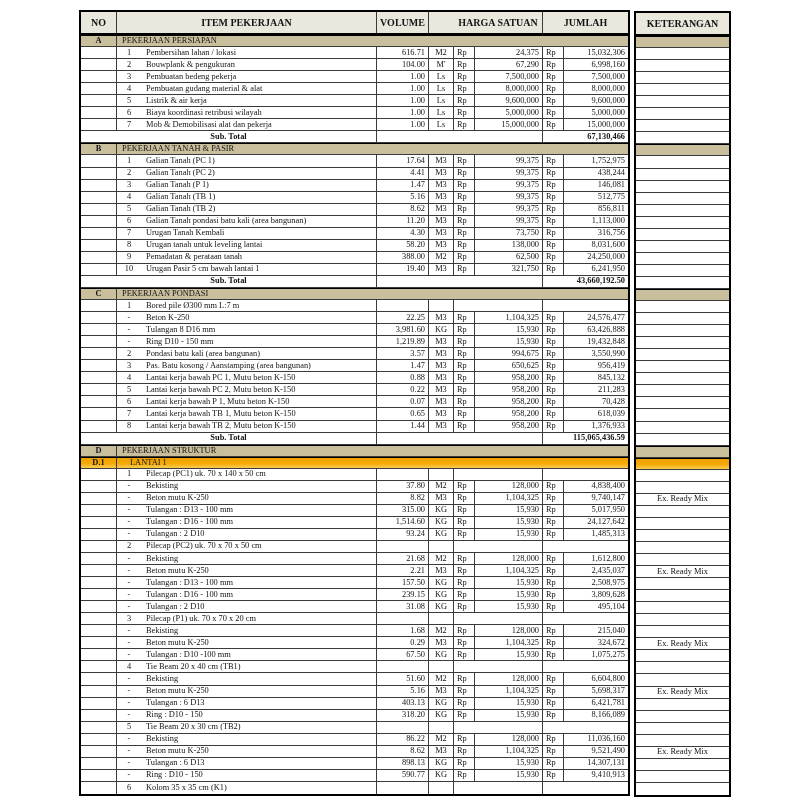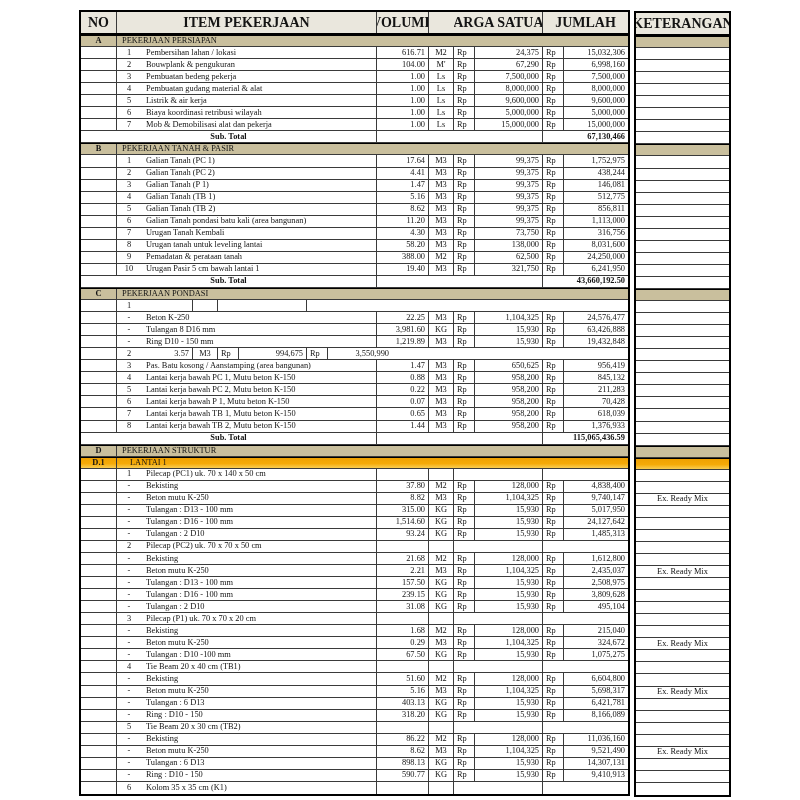--- a/index.html
+++ b/index.html
@@ -9,21 +9,21 @@
   #ket-table{position:absolute;left:634px;top:11px;width:97px;border:2px solid #000;box-sizing:border-box;background:#fff;}
   .row{display:flex;height:12.05px;box-sizing:border-box;border-bottom:1px solid #3a3a3a;background:#fff;}
   #main-body .row:last-child, #ket-body .row:last-child{border-bottom:none;}
   .row.header{height:23px;border-bottom:2px solid #000;background:#eae7dd;}
   .row.sec, .row.sec2{border-top:0.5px solid #000;}
   .row.sec{background:#c9bf9d;}
   .row.sec2{background:linear-gradient(180deg,#efa102 0%,#f5aa08 55%,#f9cd51 100%);gap:8px;}
   .c{box-sizing:border-box;display:flex;align-items:center;overflow:hidden;white-space:nowrap;font-size:8.4px;line-height:10px;border-right:1px solid #3a3a3a;background:transparent;}
   .c.last{border-right:none;}
   .c.nb{border-right:none;}
-  .h{font-weight:bold;font-size:14px;justify-content:center;}
+  .h{font-weight:bold;font-size:10px;justify-content:center;}
   .no{width:36px;justify-content:center;font-weight:bold;}
   .num{width:24px;justify-content:center;}
   .desc{flex:1;padding-left:5px;}
   .title{flex:1;padding-left:5px;font-weight:normal;}
   .vol{width:52px;justify-content:flex-end;padding-right:3px;}
   .sat{width:25px;justify-content:center;}
   .rp{width:21px;padding-left:3px;}
   .hs{width:68px;justify-content:flex-end;padding-right:3px;}
   .jm{width:64px;justify-content:flex-end;padding-right:3px;}
   .hsfull{width:89px;}
@@ -257,20 +257,21 @@
           <div class="c mid"></div>
           <div class="c jmfull last">43,660,192.50</div>
         </div>
         <div class="row sec">
           <div class="c no">C</div>
           <div class="c title last">PEKERJAAN PONDASI</div>
         </div>
         <div class="row grp">
           <div class="c no"></div>
           <div class="c num nb">1</div>
+          <div class="c desc">Bored pile Ø300 mm L:7 m</div>
           <div class="c vol"></div>
           <div class="c sat"></div>
           <div class="c hsfull"></div>
           <div class="c jmfull last"></div>
         </div>
         <div class="row item">
           <div class="c no"></div>
           <div class="c num nb">-</div>
           <div class="c desc">Beton K-250</div>
           <div class="c vol">22.25</div>
@@ -298,20 +299,21 @@
           <div class="c vol">1,219.89</div>
           <div class="c sat">M3</div>
           <div class="c rp">Rp</div>
           <div class="c hs">15,930</div>
           <div class="c rp">Rp</div>
           <div class="c jm last">19,432,848</div>
         </div>
         <div class="row item">
           <div class="c no"></div>
           <div class="c num nb">2</div>
+          <div class="c desc">Pondasi batu kali (area bangunan)</div>
           <div class="c vol">3.57</div>
           <div class="c sat">M3</div>
           <div class="c rp">Rp</div>
           <div class="c hs">994,675</div>
           <div class="c rp">Rp</div>
           <div class="c jm last">3,550,990</div>
         </div>
         <div class="row item">
           <div class="c no"></div>
           <div class="c num nb">3</div>

